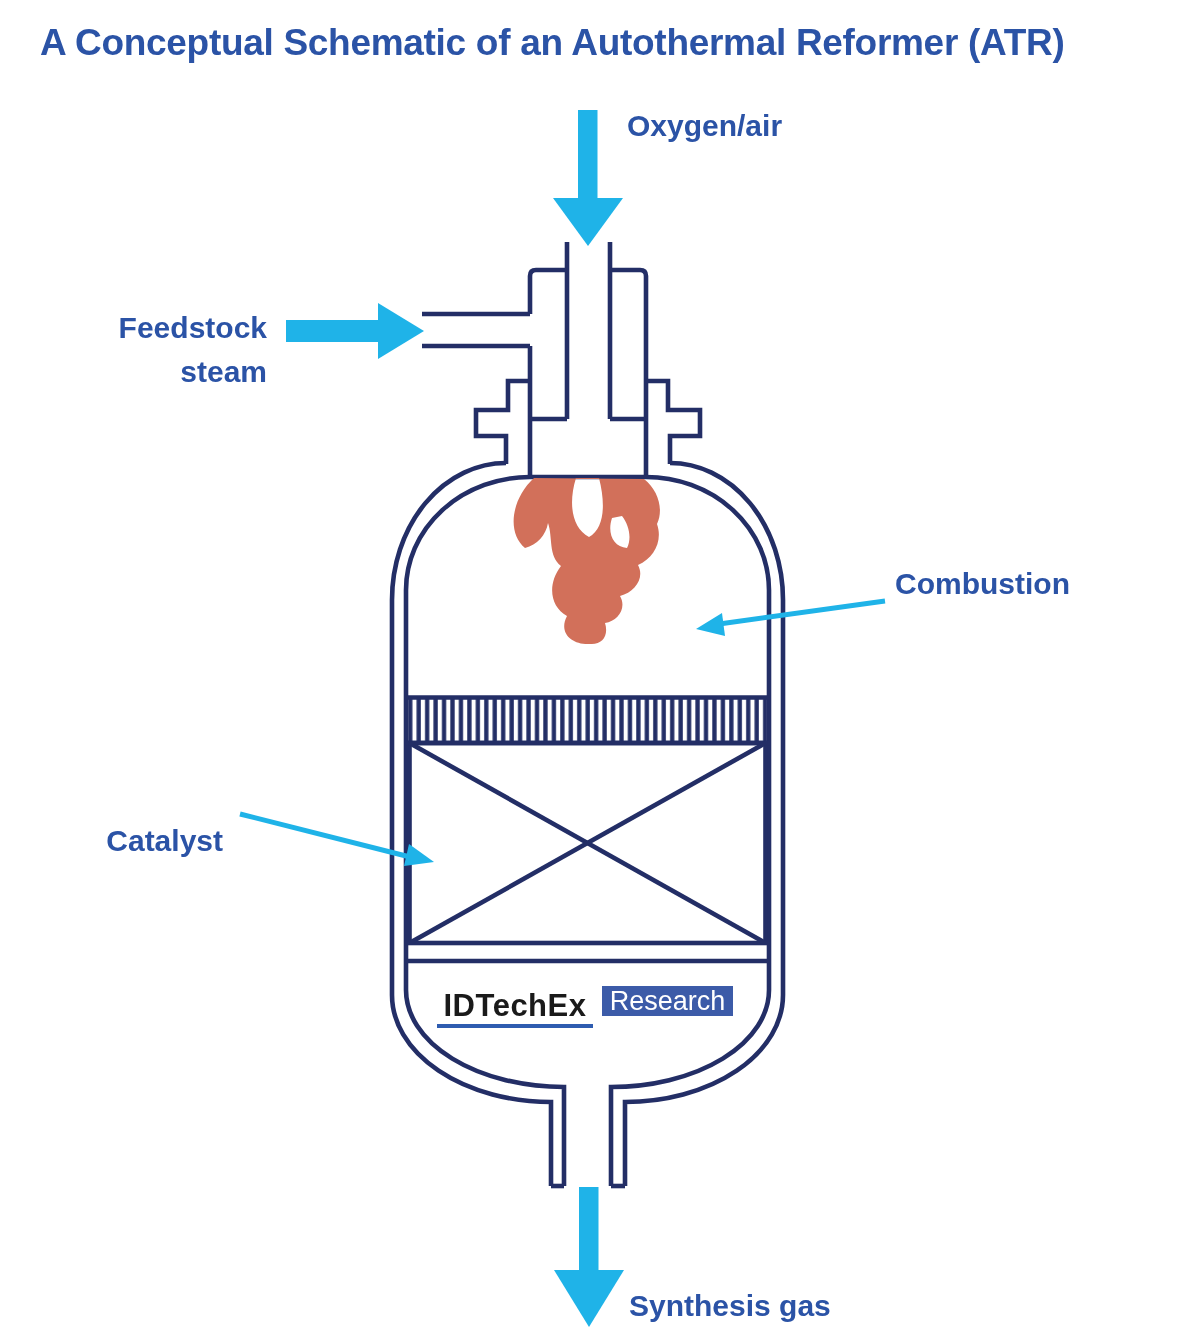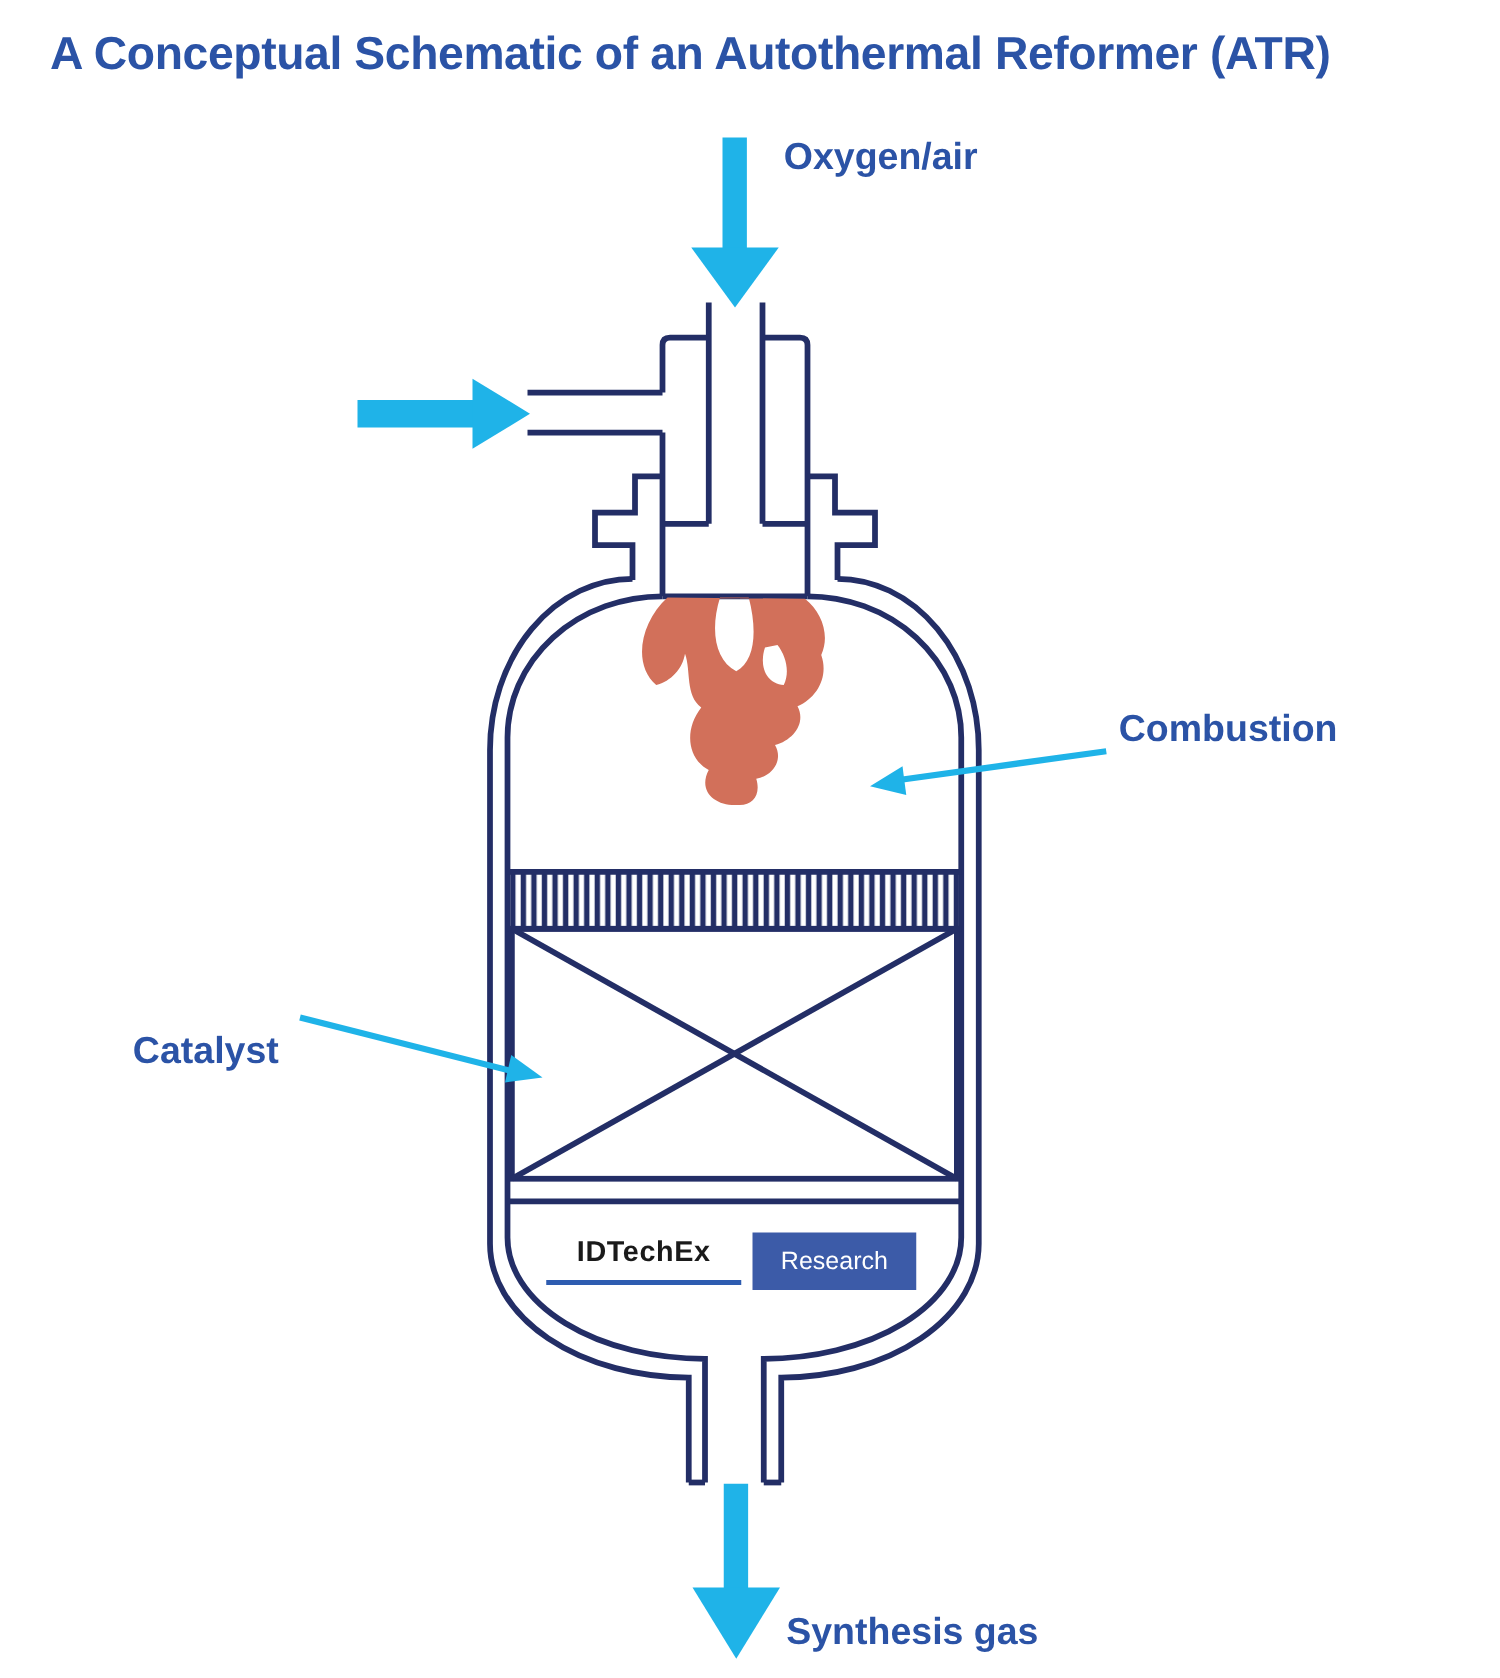--- a/index.html
+++ b/index.html
@@ -24,31 +24,31 @@
     font-size:37px;font-weight:700;letter-spacing:-0.3px;
     color:var(--label-blue);white-space:nowrap;
   }
   .lbl{
     position:absolute;color:var(--label-blue);
     font-size:30px;font-weight:700;line-height:44px;white-space:nowrap;
   }
   .lbl.right{text-align:right;}
   .logo-brand{
     position:absolute;left:437px;top:988px;width:156px;
-    font-size:23px;font-weight:700;letter-spacing:0.5px;
+    font-size:31px;font-weight:700;letter-spacing:0.5px;
     color:var(--logo-text-black);text-align:center;white-space:nowrap;
   }
   .logo-underline{
     position:absolute;left:437px;top:1024px;width:156px;height:4px;
     background:var(--logo-underline-blue);
   }
   .logo-box{
-    position:absolute;left:602px;top:986px;width:131px;height:46px;
+    position:absolute;left:602px;top:986px;width:131px;height:30px;
     background:var(--logo-box-blue);color:#ffffff;
-    font-size:20px;font-weight:400;display:flex;align-items:center;justify-content:center;
+    font-size:27px;font-weight:400;display:flex;align-items:center;justify-content:center;
     white-space:nowrap;
   }
 </style>
 </head>
 <body>
 
 <div class="stage">
 
   <svg class="draw" width="1200" height="1342" viewBox="0 0 1200 1342">
     <defs>
@@ -135,20 +135,24 @@
       </g>
     </g>
   </svg>
 
   <div class="page-title">A Conceptual Schematic of an Autothermal Reformer (ATR)</div>
 
   <div class="lbl" style="left:627px;top:104px;">
     <div>Oxygen/air</div>
   </div>
 
+  <div class="lbl right" style="left:60px;top:306px;width:207px;">
+    <div>Feedstock</div>
+    <div>steam</div>
+  </div>
 
   <div class="lbl" style="left:895px;top:562px;">
     <div>Combustion</div>
   </div>
 
   <div class="lbl right" style="left:60px;top:782px;width:163px;margin-top:37px;">
     <div>Catalyst</div>
   </div>
 
   <div class="lbl" style="left:629px;top:1284px;">

